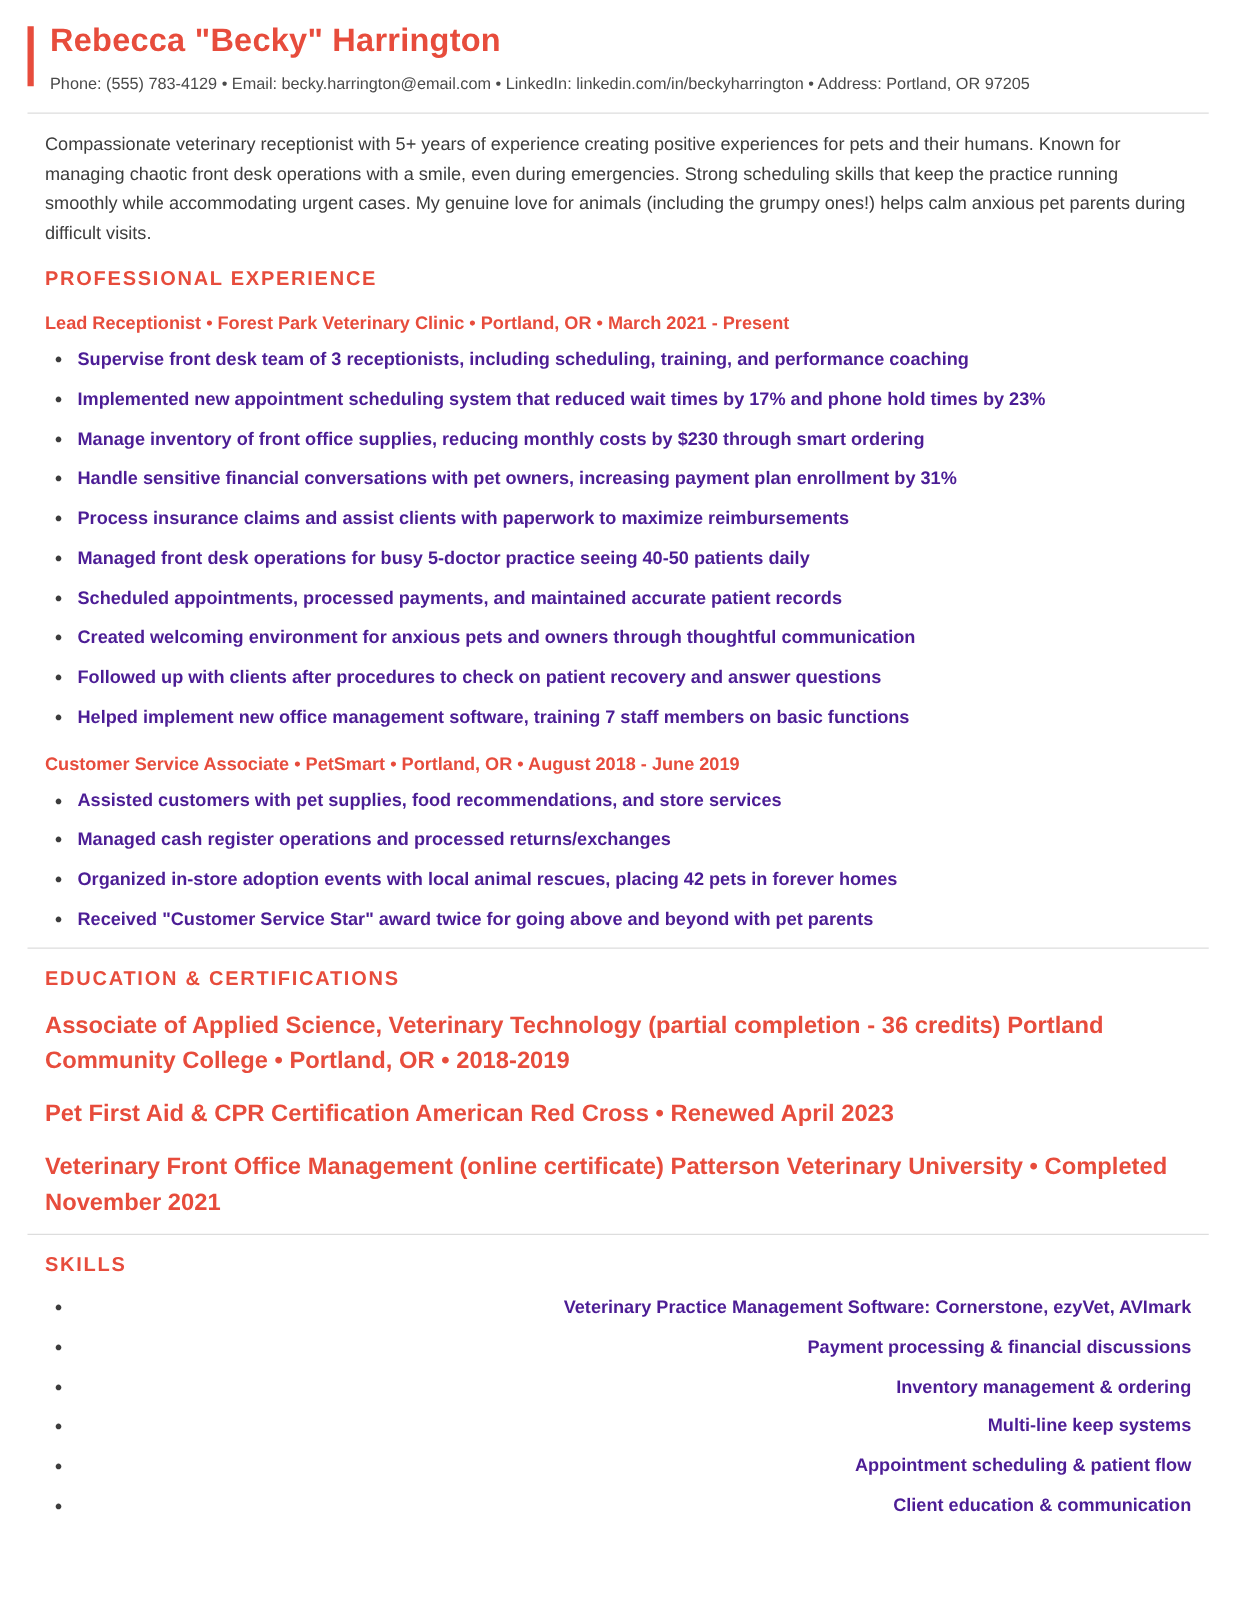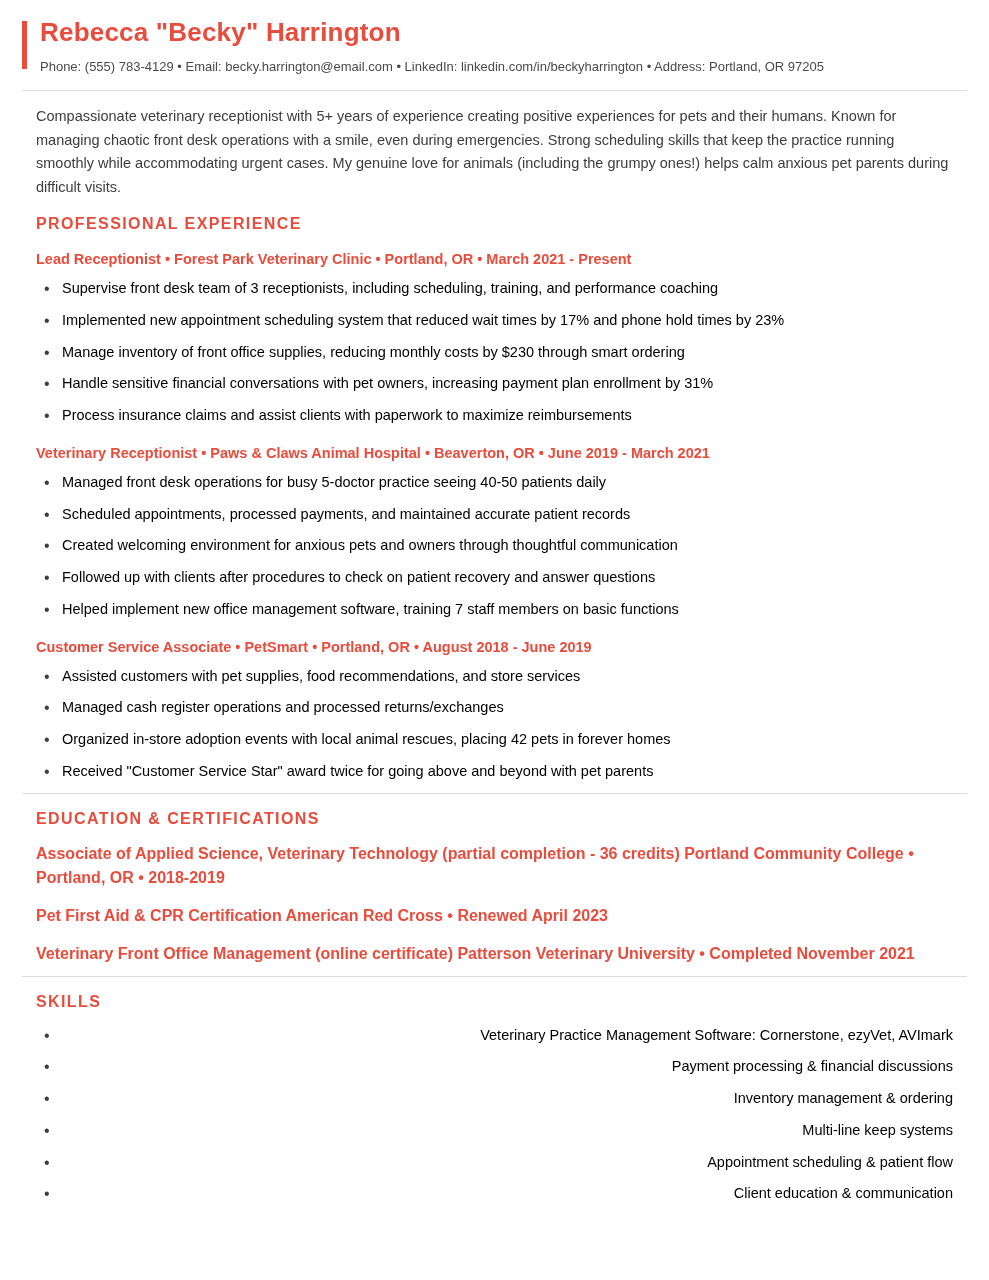--- a/index.html
+++ b/index.html
@@ -83,35 +83,36 @@
   }
   ul.bullets {
     list-style: none;
     margin: 0 0 6px 0;
     padding: 0;
   }
   ul.bullets li {
     position: relative;
     font-size: 14.5px;
     line-height: 1.5;
-    color: #000000;
+    color: #4c1d95;
     padding-left: 26px;
     margin-bottom: 10px;
+    font-weight: bold;
   }
   ul.bullets li::before {
     content: "•";
     position: absolute;
     left: 8px;
     top: -1px;
     font-size: 16px;
     color: #3c3c3c;
   }
 
   .edu-entry {
-    font-size: 16px;
+    font-size: 19px;
     font-weight: bold;
     color: #e74c3c;
     line-height: 1.5;
     margin-bottom: 14px;
   }
   .edu-entry:last-child { margin-bottom: 0; }
 
   .skills-block { margin-top: 12px; text-align: right; }
 </style>
 </head>
@@ -137,21 +138,20 @@
       <ul class="bullets">
         <li>Supervise front desk team of 3 receptionists, including scheduling, training, and performance coaching</li>
         <li>Implemented new appointment scheduling system that reduced wait times by 17% and phone hold times by 23%</li>
         <li>Manage inventory of front office supplies, reducing monthly costs by $230 through smart ordering</li>
         <li>Handle sensitive financial conversations with pet owners, increasing payment plan enrollment by 31%</li>
         <li>Process insurance claims and assist clients with paperwork to maximize reimbursements</li>
       </ul>
     </div>
 
     <div>
-      <div class="job-header">Veterinary Receptionist • Paws &amp; Claws Animal Hospital • Beaverton, OR • June 2019 - March 2021</div>
       <ul class="bullets">
         <li>Managed front desk operations for busy 5-doctor practice seeing 40-50 patients daily</li>
         <li>Scheduled appointments, processed payments, and maintained accurate patient records</li>
         <li>Created welcoming environment for anxious pets and owners through thoughtful communication</li>
         <li>Followed up with clients after procedures to check on patient recovery and answer questions</li>
         <li>Helped implement new office management software, training 7 staff members on basic functions</li>
       </ul>
     </div>
 
     <div>

